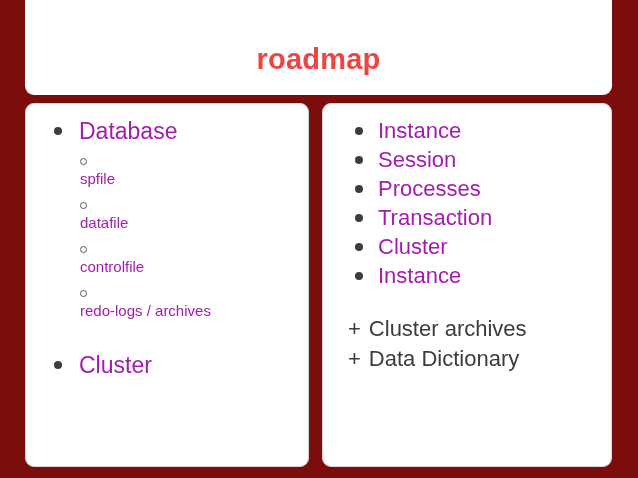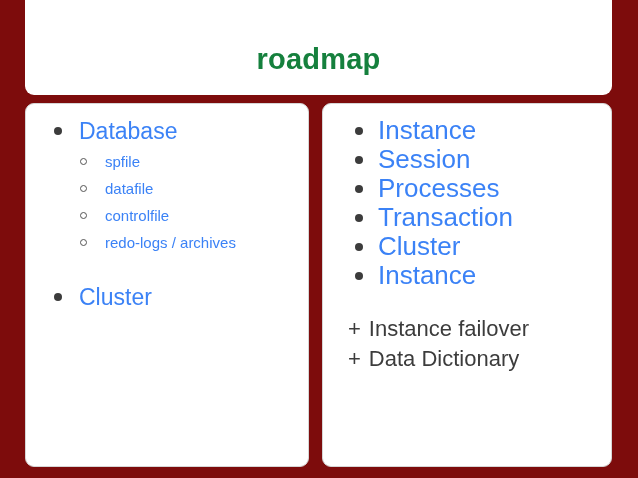--- a/index.html
+++ b/index.html
@@ -29,21 +29,21 @@
     width: 587px;
     height: 105px;
     background: #ffffff;
     border-radius: 9px;
     box-sizing: border-box;
     display: flex;
     align-items: flex-end;
     justify-content: center;
   }
   .header-title {
-    color: #15803d;
+    color: #ef4444;
     font-size: 29px;
     font-weight: bold;
     letter-spacing: 0.2px;
     padding-bottom: 21px;
     line-height: 1;
   }
 
   
   .content-card {
     position: absolute;
@@ -76,21 +76,21 @@
   }
   ul.lvl2 {
     list-style: none;
     margin: 0;
     padding: 0;
   }
 
   .item {
     display: flex;
     align-items: flex-start;
-    color: #3b82f6;
+    color: #a21caf;
   }
 
   
   .item-l1 {
     font-size: 23px;
     line-height: 30px;
     padding-left: 18px;
     margin-bottom: 2px;
   }
   .item-l1 .bullet {
@@ -101,36 +101,37 @@
     background: #3c3c3c;
     margin-top: 11px;
     margin-right: 17px;
   }
 
   
   .item-l2 {
     font-size: 15px;
     line-height: 27px;
     padding-left: 44px;
+    flex-direction: column;
   }
   .item-l2 .bullet-hollow {
     flex: 0 0 auto;
     width: 7px;
     height: 7px;
     border-radius: 50%;
     border: 1.4px solid #555555;
     background: transparent;
     box-sizing: border-box;
     margin-top: 10px;
     margin-right: 18px;
   }
 
   
   .item-r {
-    font-size: 26px;
+    font-size: 22px;
     line-height: 29px;
     padding-left: 22px;
   }
   .item-r .bullet {
     flex: 0 0 auto;
     width: 8px;
     height: 8px;
     border-radius: 50%;
     background: #3c3c3c;
     margin-top: 11px;
@@ -234,21 +235,21 @@
         </li>
         <li class="item item-r">
           <span class="bullet"></span>
           <span class="label">Instance</span>
         </li>
 
         <div class="spacer-gap-plus"></div>
 
         <li class="item item-plus">
           <span class="plus-glyph">+</span>
-          <span class="label">Instance failover</span>
+          <span class="label">Cluster archives</span>
         </li>
         <li class="item item-plus">
           <span class="plus-glyph">+</span>
           <span class="label">Data Dictionary</span>
         </li>
 
       </ul>
     </div>
   </div>
 

